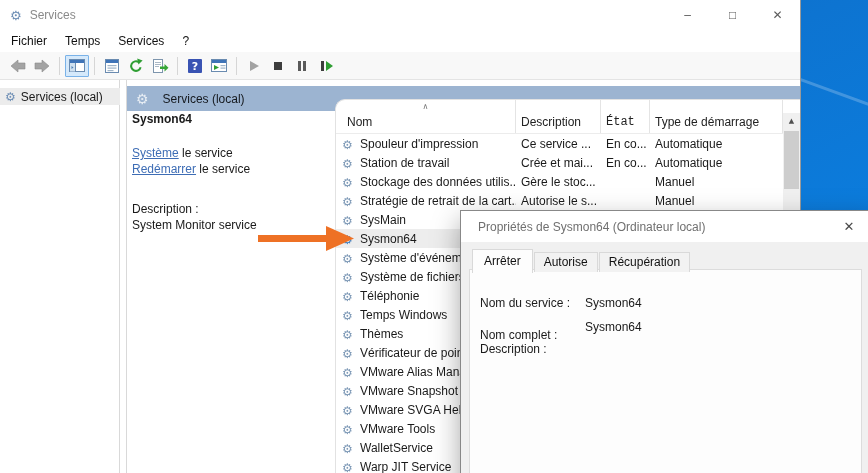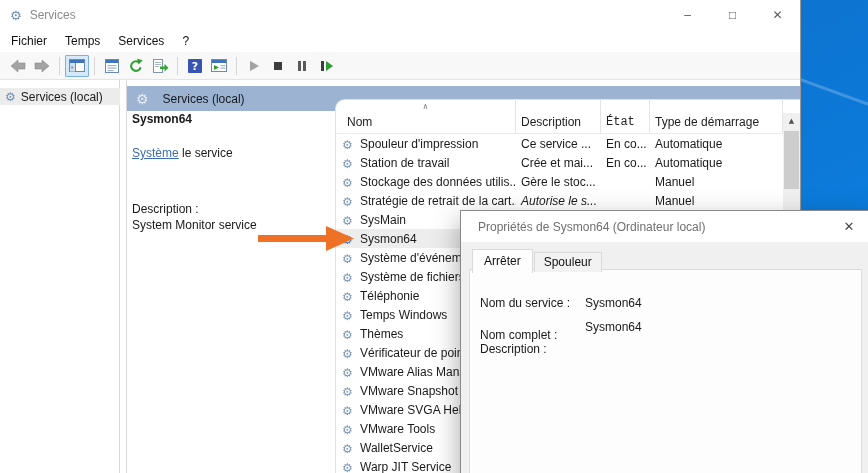--- a/index.html
+++ b/index.html
@@ -226,20 +226,21 @@
 
     <div class="main">
       <div class="banner">
         <span class="gear">⚙</span>
         <span class="lbl">Services (local)</span>
       </div>
 
       <div class="extpane">
         <div class="svc-name">Sysmon64</div>
         <div class="stop-line"><a class="svclink">Système</a><span> le service</span></div>
+        <div class="restart-line"><a class="svclink">Redémarrer</a><span> le service</span></div>
         <div class="desc-label">Description :</div>
         <div class="desc-text">System Monitor service</div>
       </div>
 
       <div class="list">
         <div class="lheader">
             <div class="hcell" style="width: 180px;">Nom<span class="sort-glyph">∧</span></div>
             <div class="hcell" style="width: 85px;">Description</div>
             <div class="hcell" style="width: 49px; font-family: Liberation Mono, monospace;">État</div>
             <div class="hcell" style="width: 133px;">Type de démarrage</div>
@@ -258,21 +259,21 @@
               <div class="cell c-type" style="width: 133px;">Automatique</div>
             </div>
             <div class="lrow">
               <div class="cell c-name" style="width: 180px;"><span class="gear">⚙</span>Stockage des données utilis...</div>
               <div class="cell c-desc" style="width: 85px;">Gère le stoc...</div>
               <div class="cell c-state" style="width: 49px;"></div>
               <div class="cell c-type" style="width: 133px;">Manuel</div>
             </div>
             <div class="lrow">
               <div class="cell c-name" style="width: 180px;"><span class="gear">⚙</span>Stratégie de retrait de la cart...</div>
-              <div class="cell c-desc" style="width: 85px; font-style: italic;">Autorise le s...</div>
+              <div class="cell c-desc" style="width: 85px;">Autorise le s...</div>
               <div class="cell c-state" style="width: 49px;"></div>
               <div class="cell c-type" style="width: 133px;">Manuel</div>
             </div>
             <div class="lrow">
               <div class="cell c-name" style="width: 180px;"><span class="gear">⚙</span>SysMain</div>
               <div class="cell c-desc" style="width: 85px;"></div>
               <div class="cell c-state" style="width: 49px;"></div>
               <div class="cell c-type" style="width: 133px;"></div>
             </div>
             <div class="lrow selected">
@@ -369,21 +370,22 @@
 </svg>
 
 <div class="dialog">
   <div class="dlg-titlebar">
     <span class="dlg-title">Propriétés de Sysmon64 (Ordinateur local)</span>
   </div>
   <span class="dlg-close">✕</span>
 
   <div class="tabstrip">
       <span class="tab active">Arrêter</span>
-      <span class="tab">Spouleur</span>
+      <span class="tab">Autorise</span>
+      <span class="tab">Récupération</span>
     </div>
   <div class="tabpage">
     <span class="fld-label" style="left:10px; top:26px;">Nom du service :</span>
     <span class="fld-value" style="left:115px; top:26px;">Sysmon64</span>
 
     <span class="fld-label" style="left:10px; top:58px;">Nom complet :</span>
     <span class="fld-value" style="left:115px; top:50px;">Sysmon64</span>
 
     <span class="fld-label" style="left:10px; top:72px;">Description :</span>
   </div>

